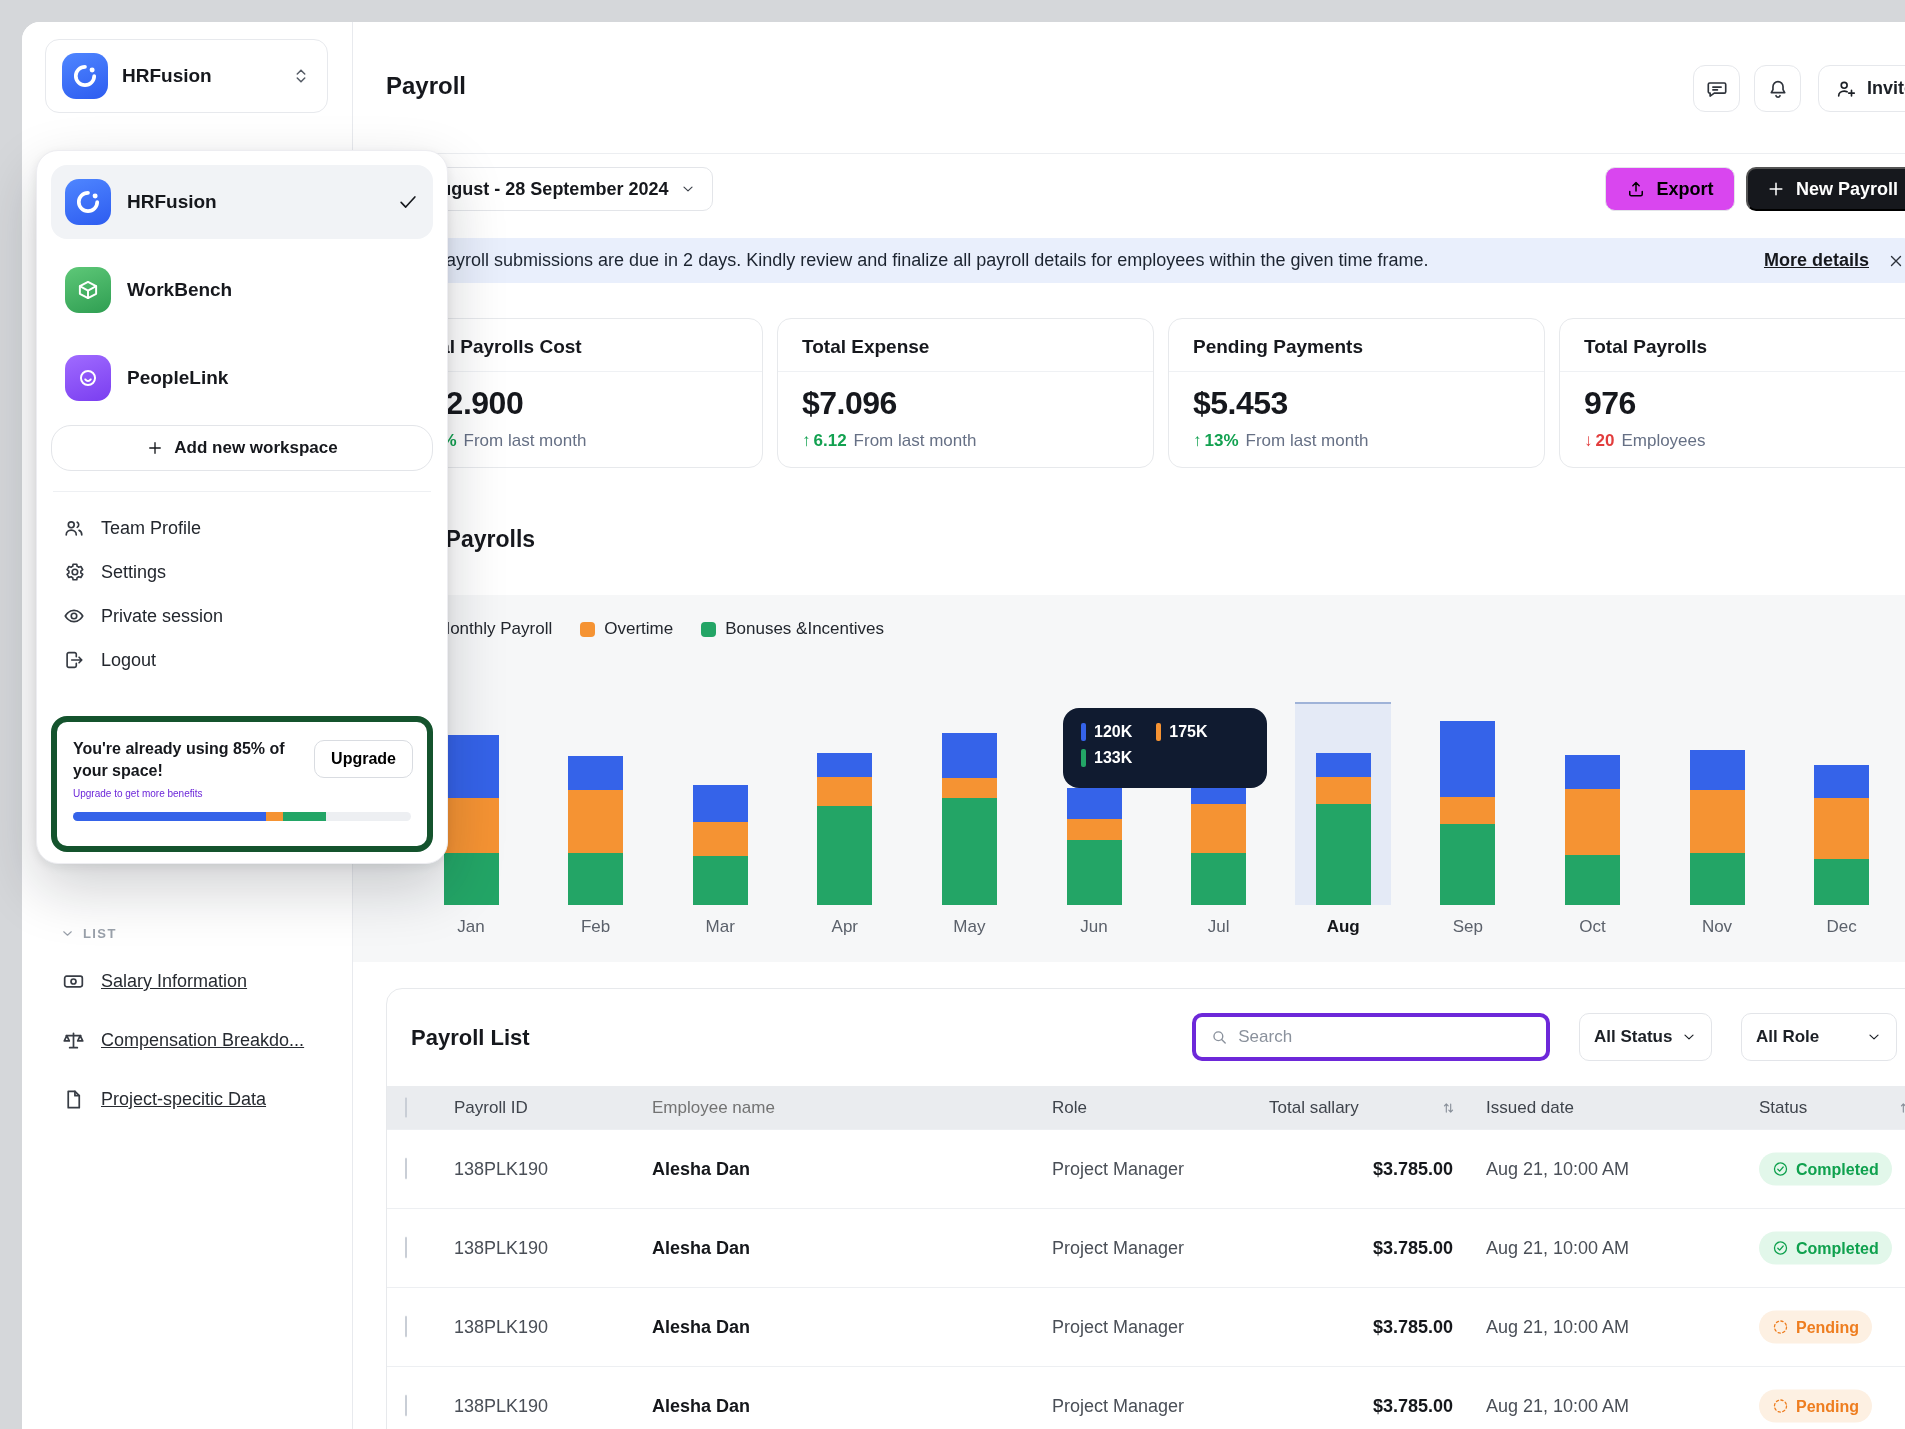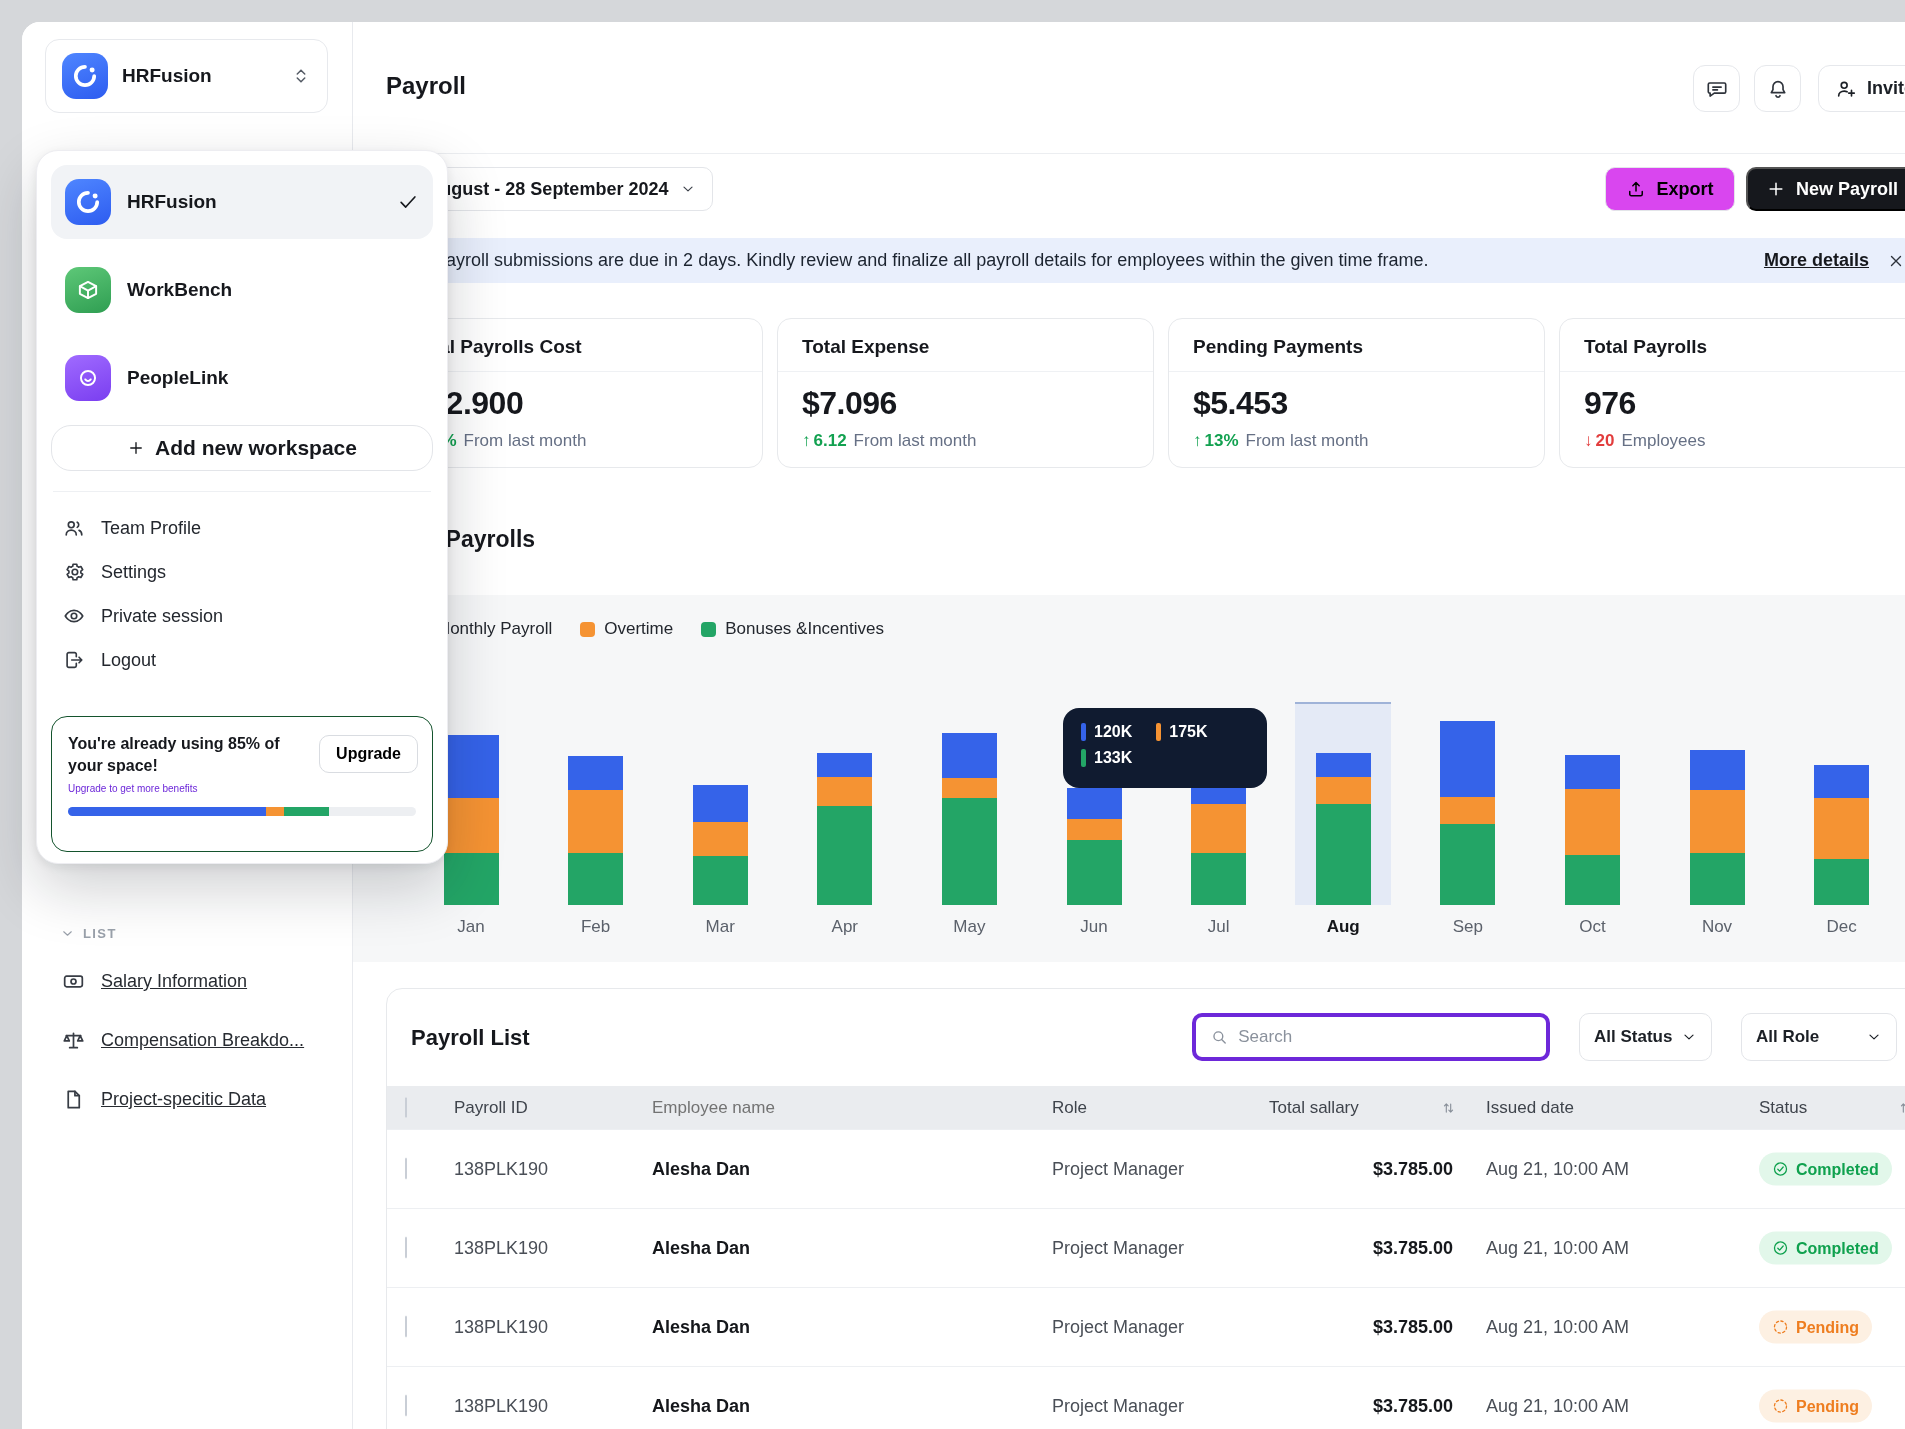--- a/index.html
+++ b/index.html
@@ -101,25 +101,25 @@
   .badge--completed { background:#e2f7ea; color:#0fa14e; }
   .badge--pending { background:#fdf0e2; color:#ee7d1f; }
 
   
   .popup { position:absolute; left:36px; top:150px; width:412px; height:714px; background:#fff; border:1px solid #ededf1; border-radius:22px; padding:14px; z-index:40;
            box-shadow:0 24px 60px rgba(15,20,30,.20), 0 3px 10px rgba(15,20,30,.08); }
   .ws-row { height:74px; border-radius:16px; display:flex; align-items:center; gap:16px; padding:0 14px; margin-bottom:14px; cursor:pointer; }
   .ws-row.selected { background:#f1f3f6; }
   .ws-row .ws-label { font-size:19px; font-weight:700; flex:1; }
   .ws-row .check { color:#16181d; }
-  .add-ws-btn { margin-top:-4px; height:46px; width:100%; border:1px solid #e3e5e9; border-radius:20px; background:#fff; display:flex; align-items:center; justify-content:center; gap:10px; font-size:21px; font-weight:700; color:#16181d; cursor:pointer; }
+  .add-ws-btn { margin-top:-4px; height:46px; width:100%; border:1px solid #e3e5e9; border-radius:20px; background:#fff; display:flex; align-items:center; justify-content:center; gap:10px; font-size:17px; font-weight:700; color:#16181d; cursor:pointer; }
   .popup-divider { height:1px; background:#eef0f3; margin:20px 2px 14px; }
   .menu-item { height:44px; display:flex; align-items:center; gap:16px; padding-left:12px; font-size:18px; font-weight:500; color:#23272e; border-radius:10px; cursor:pointer; }
   .menu-item .mic { color:#343941; }
-  .upgrade-card { margin-top:34px; border:1px solid #14532d; border-radius:16px; padding:16px; position:relative; height:136px; }
+  .upgrade-card { margin-top:34px; border:6px solid #14532d; border-radius:16px; padding:16px; position:relative; height:136px; }
   .upgrade-title { font-size:16px; font-weight:700; width:232px; line-height:1.35; }
   .upgrade-btn { position:absolute; right:14px; top:18px; border:1px solid #d9dce1; border-radius:10px; background:#fff; padding:9px 16px; font-size:16px; font-weight:600; cursor:pointer; font-family:inherit; }
   .upgrade-sub { margin-top:7px; font-size:10px; color:#6d28d9; }
   .progress { margin-top:13px; height:9px; border-radius:5px; background:#edeff2; overflow:hidden; display:flex; }
   .progress span { height:100%; display:block; }
 </style>
 </head>
 <body>
 
 <div class="app">

